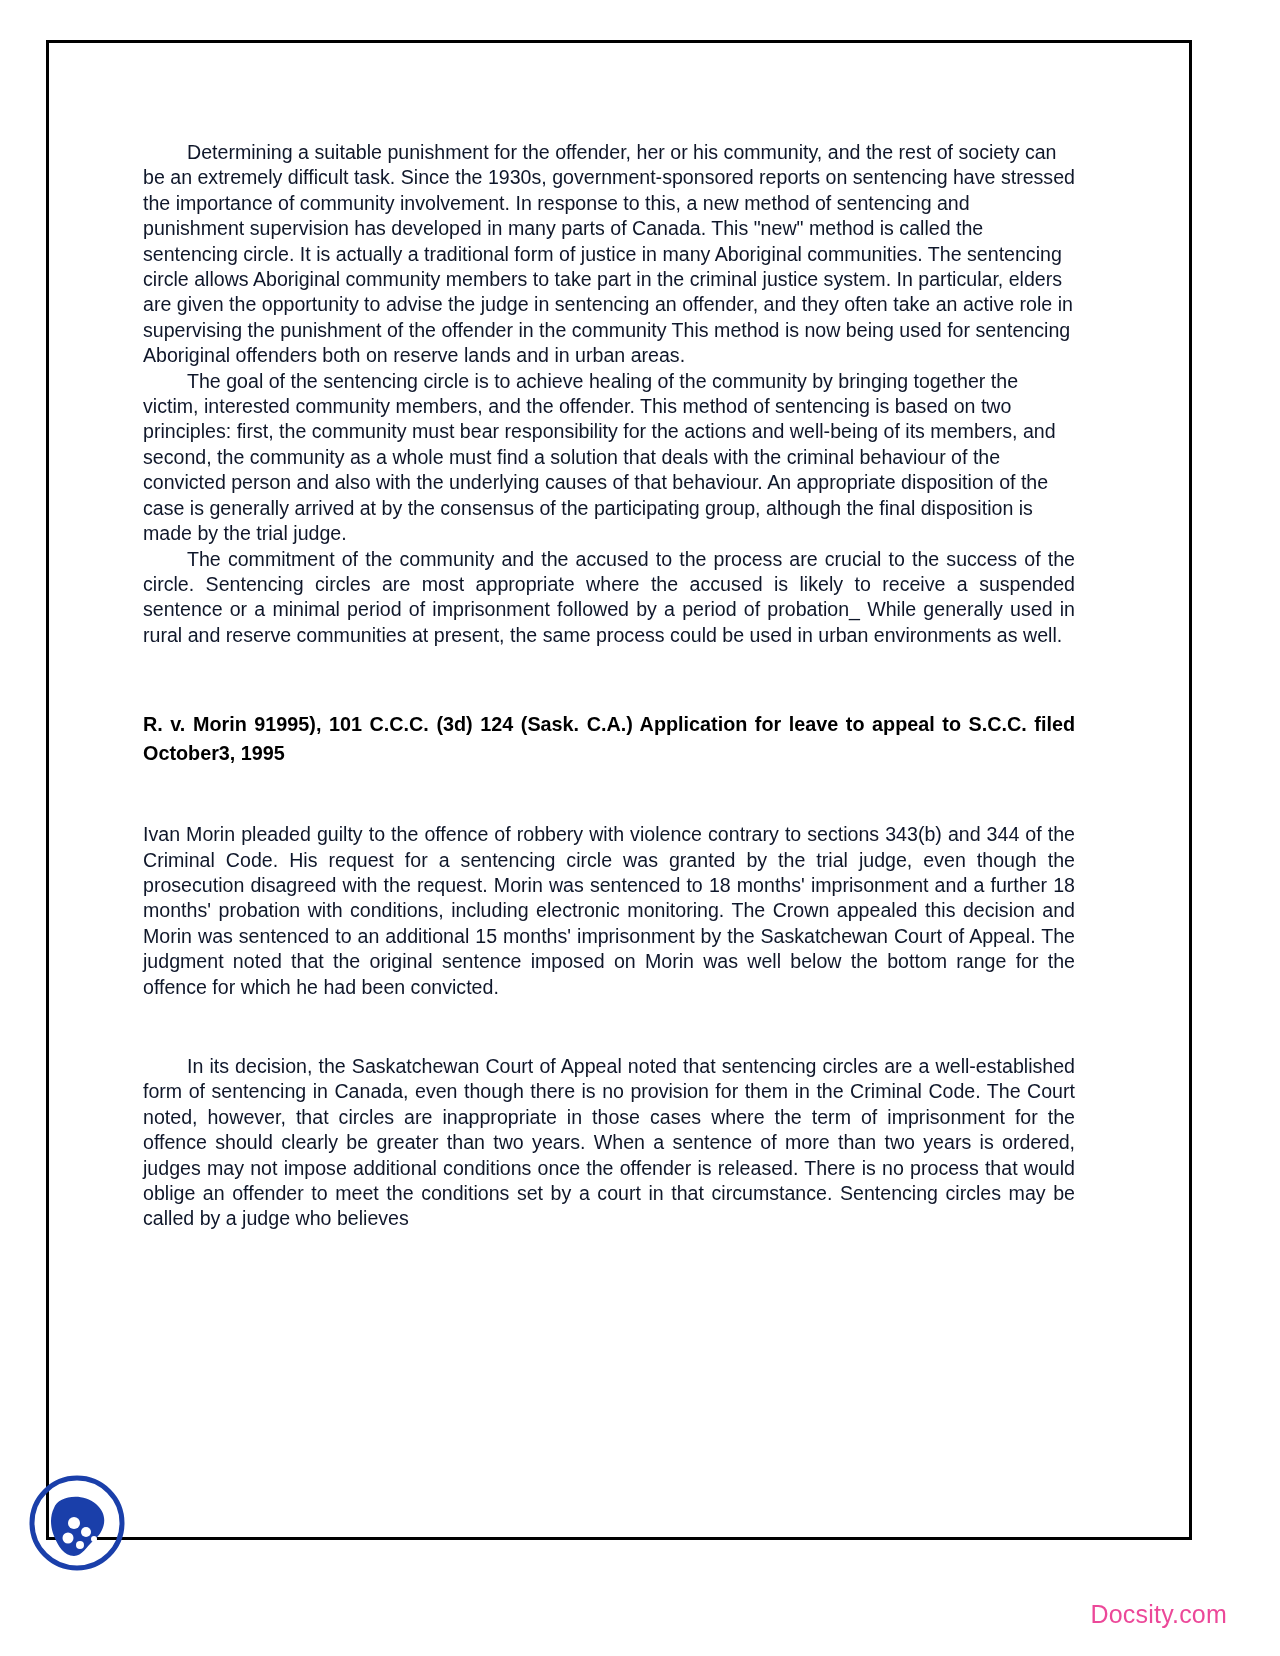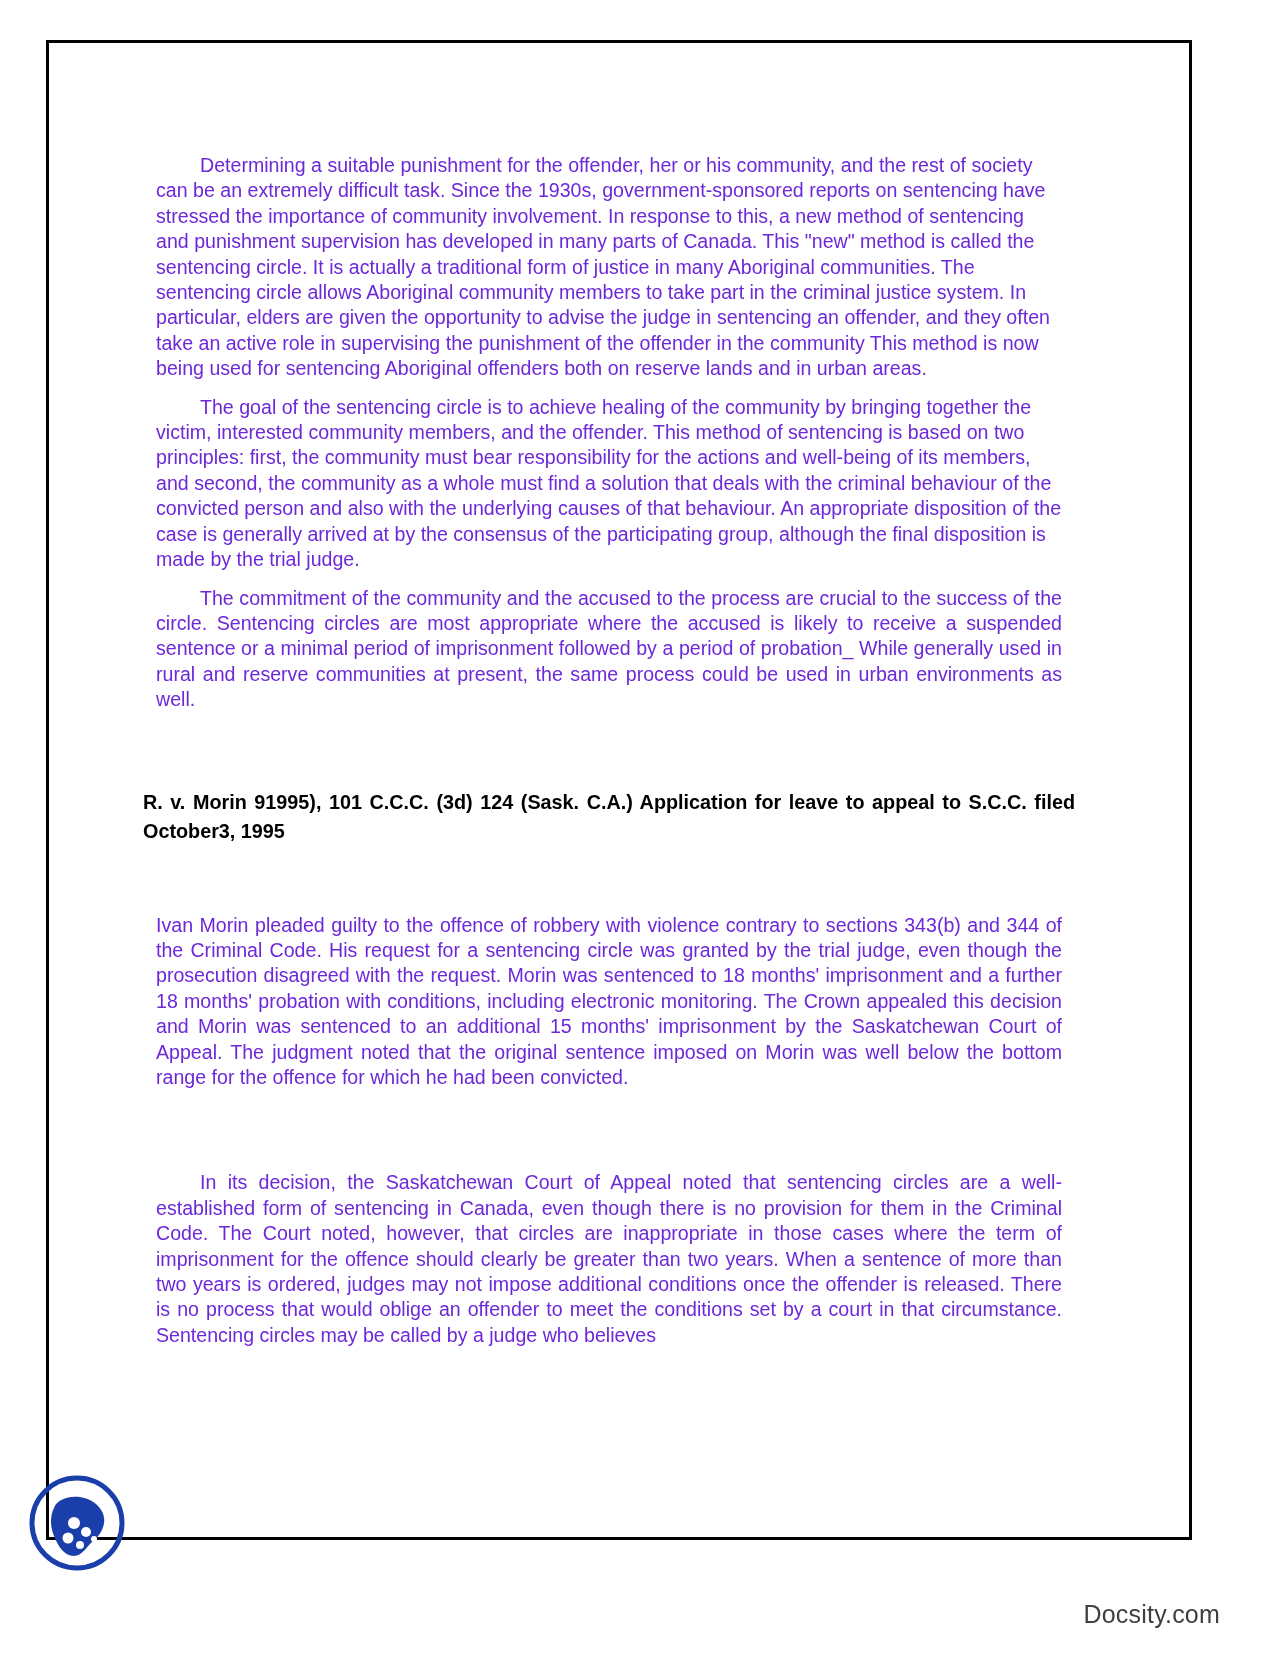--- a/index.html
+++ b/index.html
@@ -38,23 +38,23 @@
     font-size: 20.5px;
     font-weight: bold;
     color: #000000;
     letter-spacing: 0.2px;
     margin: 0 0 4px 0;
     line-height: 1.25;
   }
 
   .para {
     font-size: 19.6px;
-    color: #6d28d9;
+    color: #0f172a;
     line-height: 25.4px;
-    margin: 13px;
+    margin: 0;
     text-align: left;
     hyphens: none;
     word-spacing: 0px;
   }
   .para.indent::before {
     content: "";
     display: inline-block;
     width: 44px;
   }
   .para.justify {
@@ -80,24 +80,24 @@
     position: absolute;
     left: 24px;
     top: 1470px;
     width: 106px;
     height: 106px;
   }
   .logo svg { display: block; }
 
   .brand {
     position: absolute;
-    right: 60px;
+    right: 53px;
     top: 1600px;
     font-size: 25px;
-    color: #404040;
+    color: #ec4899;
     font-family: "Liberation Sans", sans-serif;
     letter-spacing: 0.2px;
   }
 </style>
 </head>
 <body>
 
 <div class="page-frame"></div>
 
 <div class="content">

